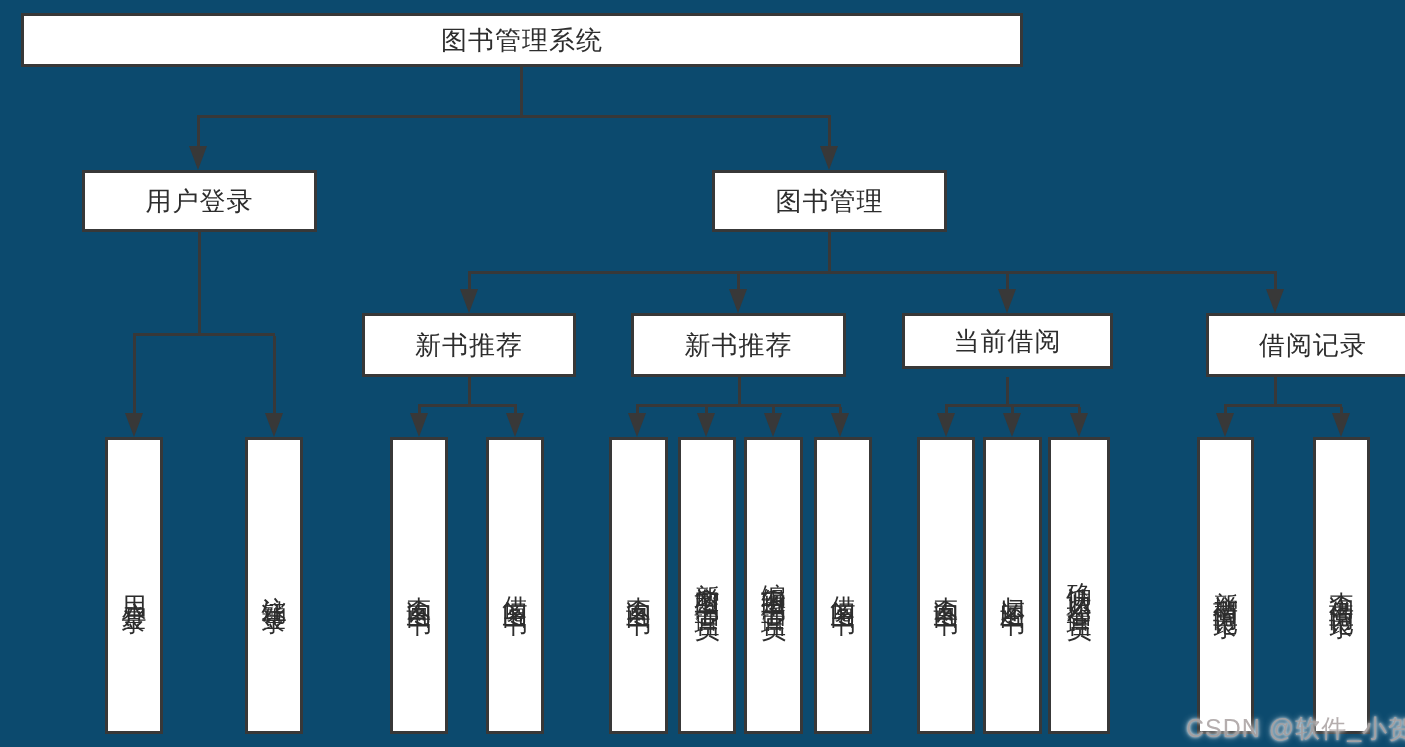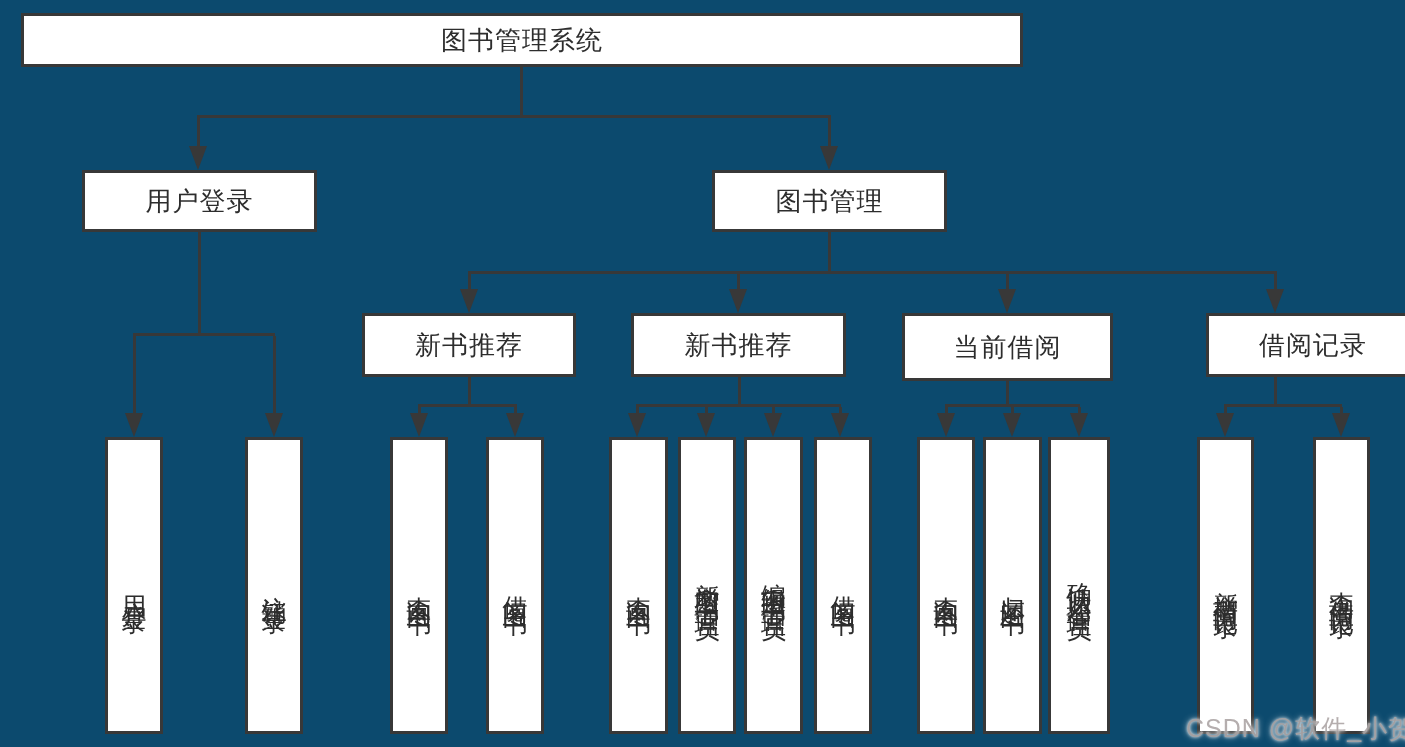--- a/index.html
+++ b/index.html
@@ -72,21 +72,21 @@
   <div class="ah" style="left:998px;top:289px;"></div>
   <div class="vl" style="left:1274px;top:274px;height:15px;"></div>
   <div class="ah" style="left:1266px;top:289px;"></div>
 
   <div class="node" style="left:362px;top:313px;width:214px;height:64px;">
     <span>新书推荐</span>
   </div>
   <div class="node" style="left:631px;top:313px;width:215px;height:64px;">
     <span>新书推荐</span>
   </div>
-  <div class="node" style="left:902px;top:313px;width:211px;height:68px;align-items:center;">
+  <div class="node" style="left:902px;top:313px;width:211px;height:56px;align-items:center;">
     <span>当前借阅</span>
   </div>
   <div class="node" style="left:1168px;top:313px;width:214px;height:64px;margin-left:38px;">
     <span>借阅记录</span>
   </div>
 
   <div class="vl" style="left:468px;top:377px;height:27px;"></div>
   <div class="hl" style="left:418px;top:404px;width:99px;"></div>
   <div class="vl" style="left:418px;top:407px;height:6px;"></div>
   <div class="ah" style="left:410px;top:413px;"></div>

